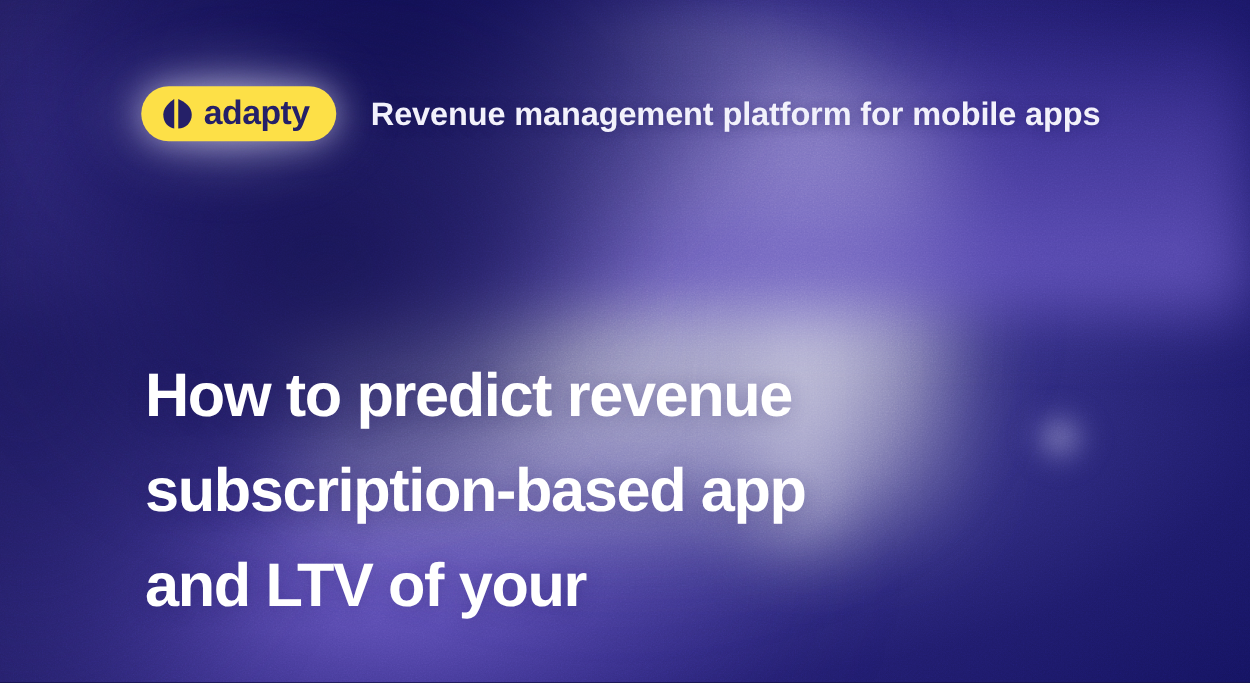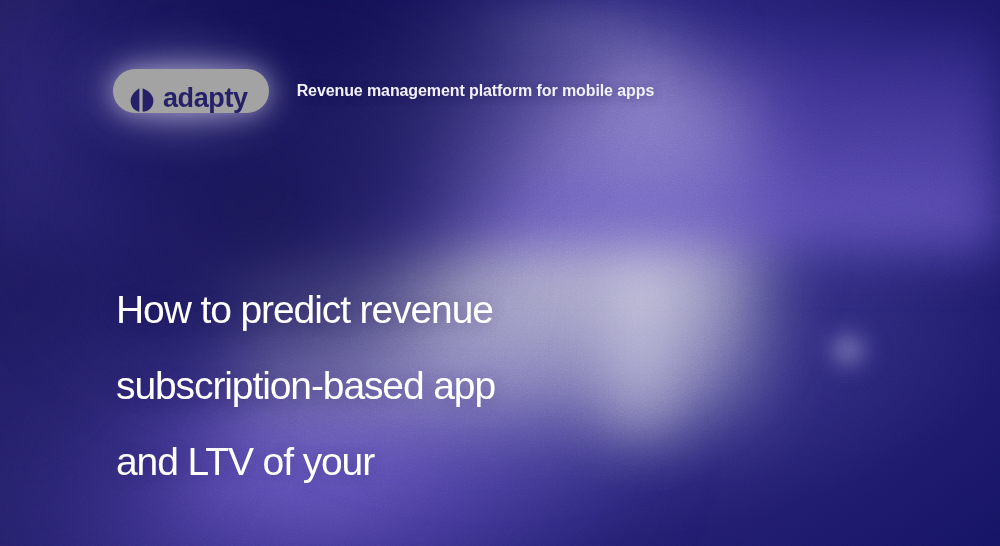--- a/index.html
+++ b/index.html
@@ -166,26 +166,26 @@
     border-radius: 60px;
     background: radial-gradient(closest-side, rgba(232,231,248,0.50), rgba(190,186,236,0.20) 55%, rgba(150,145,220,0) 100%);
     filter: blur(18px);
     pointer-events: none;
     z-index: -1;
   }
 
   .logo-pill {
     position: relative;
     display: flex;
-    align-items: flex-end;
+    align-items: center;
     gap: 9px;
     height: 44px;
     padding: 0 21px 0 17px;
     border-radius: 23px;
-    background: #a3a3a3;
+    background: #fde047;
     box-shadow: 0 0 26px rgba(225,223,250,0.55);
     box-sizing: border-box;
   }
 
   .logo-mark {
     width: 24px;
     height: 26px;
     display: block;
     flex: none;
   }
@@ -194,36 +194,36 @@
     font-size: 27px;
     font-weight: 700;
     letter-spacing: -0.4px;
     color: #252068;
     line-height: 1;
     position: relative;
     top: -1px;
   }
 
   .tagline {
-    font-size: 16px;
+    font-size: 26px;
     font-weight: 700;
     color: #f2f1fb;
     letter-spacing: -0.1px;
     white-space: nowrap;
     text-shadow: 0 1px 10px rgba(30,26,90,0.40);
   }
 
   
   .headline {
     position: absolute;
     left: 116px;
     top: 246px;
     width: 790px;
-    font-size: 39px;
-    font-weight: 400;
+    font-size: 49px;
+    font-weight: 700;
     line-height: 76px;
     letter-spacing: -1.1px;
     color: #ffffff;
     text-shadow: 0 2px 16px rgba(35,28,95,0.30);
   }
   .headline .hl-line { display: block; white-space: nowrap; }
 </style>
 </head>
 <body>
 

